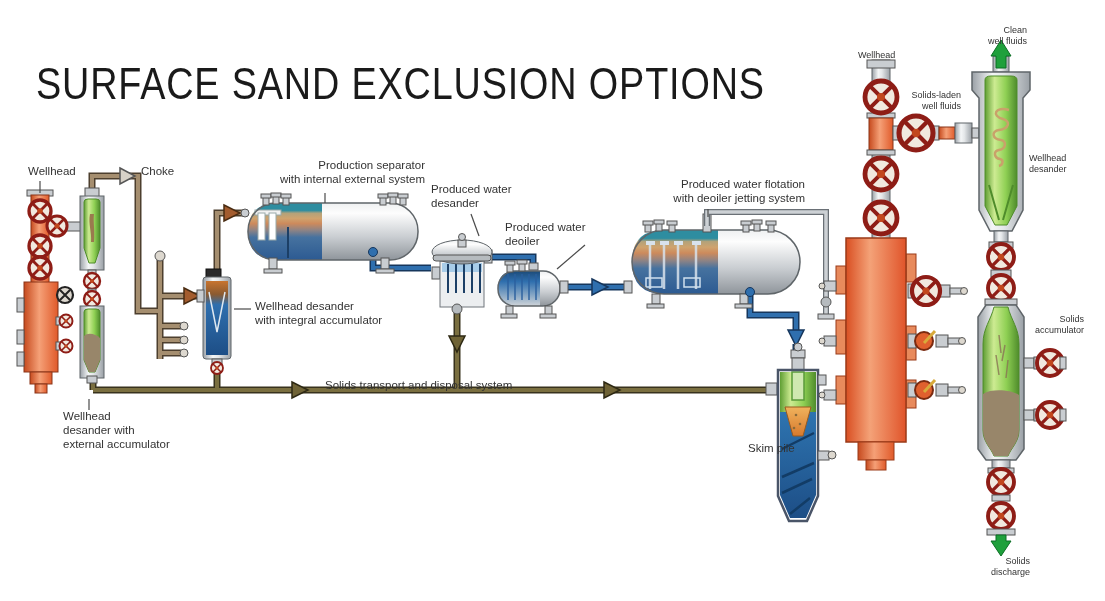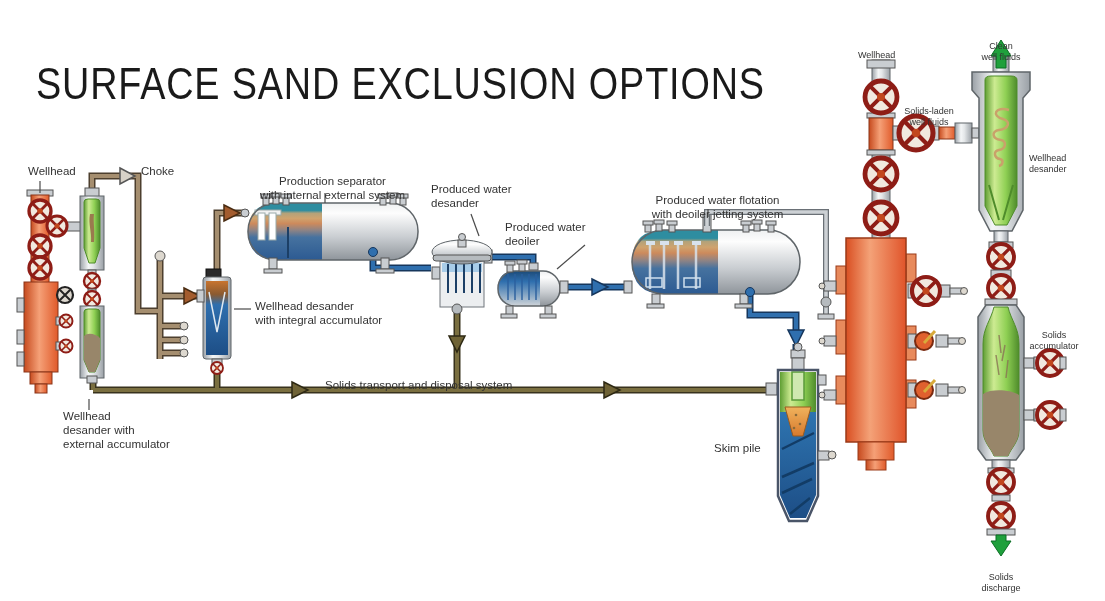--- a/index.html
+++ b/index.html
@@ -3,21 +3,21 @@
 <meta charset="utf-8">
 <style>
   :root{
     --background:#ffffff; --title-text:#1a1a1a; --label-text:#333333;
   }
   html,body{margin:0;padding:0;}
   body{background:#e9e9e9;font-family:"Liberation Sans",sans-serif;}
   .stage{position:relative;width:1105px;height:601px;background:var(--background);overflow:hidden;}
   .lbl{position:absolute;font:11.5px/1.22 "Liberation Sans",sans-serif;color:var(--label-text);white-space:pre-line;}
   .sm{font-size:9px;line-height:1.25;}
-  .ctr{text-align:center;margin-top:16px;}
+  .ctr{text-align:right;}
   .title{position:absolute;left:36px;top:58px;font-size:45px;letter-spacing:1px;color:var(--title-text);
          white-space:nowrap;transform:scaleX(0.84);transform-origin:left top;font-weight:400;}
   svg{position:absolute;left:0;top:0;}
   .pipeTanO{fill:none;stroke:#4d3f2e;stroke-width:7;}
   .pipeTan{fill:none;stroke:#a58e6f;stroke-width:4;}
   .pipeOlvO{fill:none;stroke:#38321d;stroke-width:7;}
   .pipeOlv{fill:none;stroke:#7a6f40;stroke-width:4;}
   .pipeBluO{fill:none;stroke:#16365c;stroke-width:7;}
   .pipeBlu{fill:none;stroke:#2f6fae;stroke-width:4;}
   .pipeGryO{fill:none;stroke:#6a7076;stroke-width:6;}
@@ -395,21 +395,21 @@
 <div class="lbl" style="left:505px;top:220px;">Produced water
 deoiler</div>
 <div class="lbl ctr" style="left:630px;top:177px;width:175px;">Produced water flotation
 with deoiler jetting system</div>
 <div class="lbl" style="left:255px;top:299px;">Wellhead desander
 with integral accumulator</div>
 <div class="lbl" style="left:325px;top:378px;">Solids transport and disposal system</div>
 <div class="lbl" style="left:63px;top:409px;">Wellhead
 desander with
 external accumulator</div>
-<div class="lbl" style="left:714px;top:441px;">Skim pile</div>
+<div class="lbl" style="left:748px;top:441px;">Skim pile</div>
 <div class="lbl sm" style="left:858px;top:50px;">Wellhead</div>
 <div class="lbl sm ctr" style="left:897px;top:90px;width:64px;">Solids-laden
 well fluids</div>
 <div class="lbl sm ctr" style="left:975px;top:25px;width:52px;">Clean
 well fluids</div>
 <div class="lbl sm" style="left:1029px;top:153px;">Wellhead
 desander</div>
 <div class="lbl sm ctr" style="left:1024px;top:314px;width:60px;">Solids
 accumulator</div>
 <div class="lbl sm ctr" style="left:972px;top:556px;width:58px;">Solids

